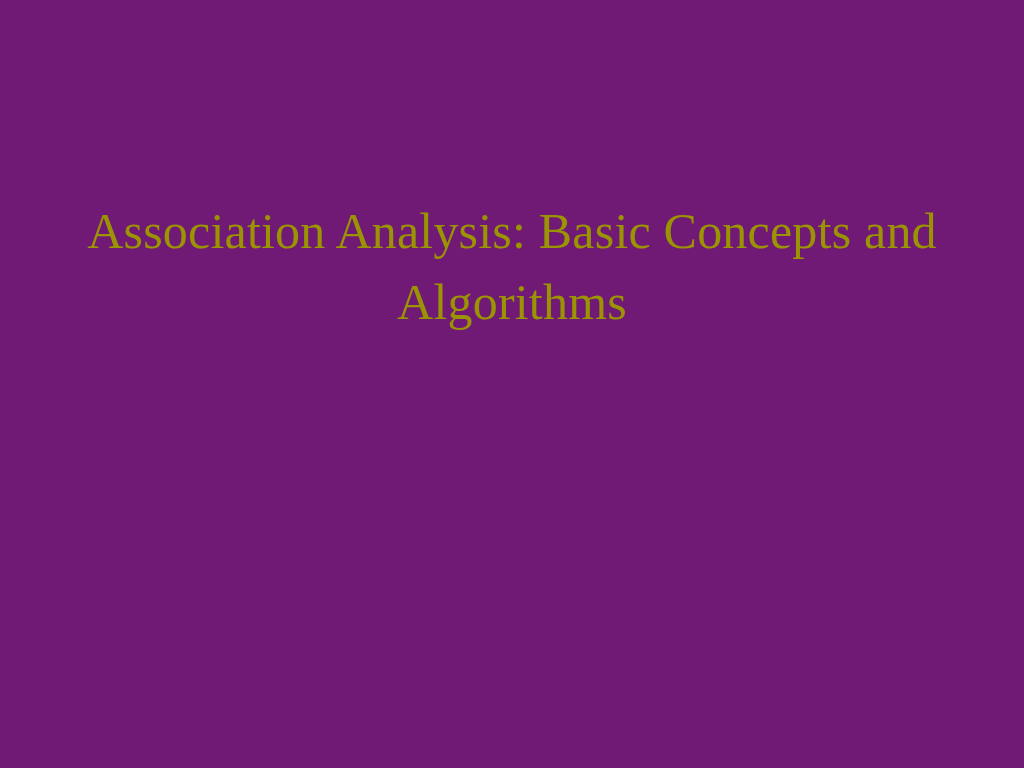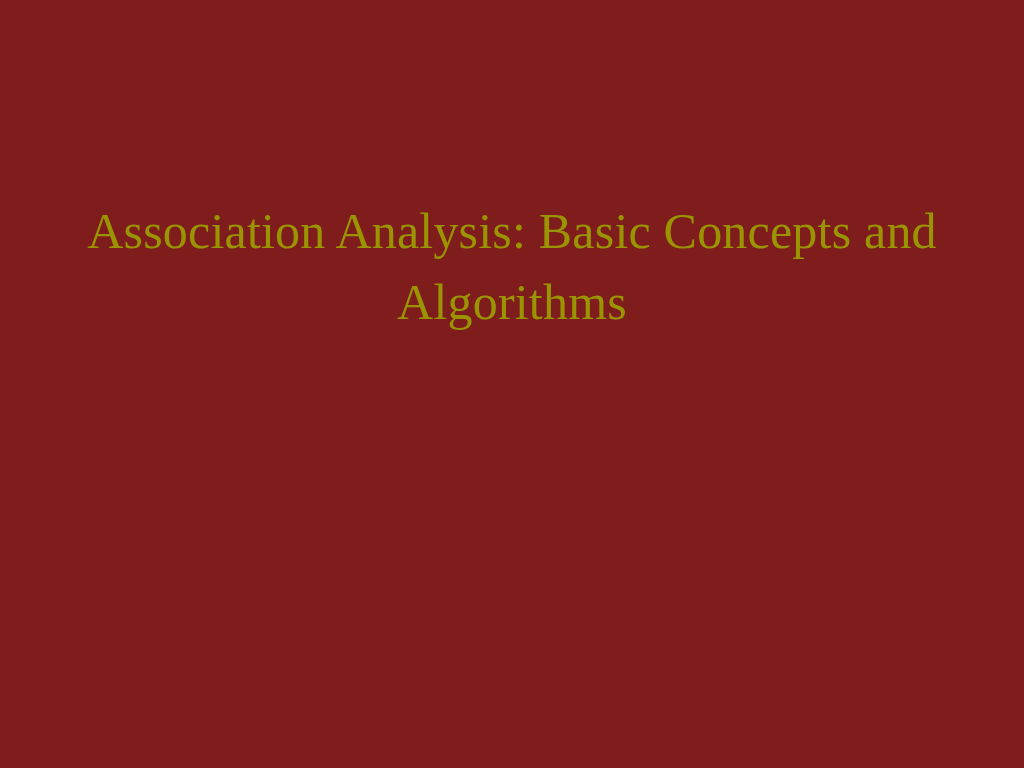--- a/index.html
+++ b/index.html
@@ -9,21 +9,21 @@
     height: 768px;
     background: #ffffff;
   }
   body {
     font-family: "Liberation Serif", serif;
   }
   .slide {
     position: relative;
     width: 1024px;
     height: 768px;
-    background: #7f1d1d;
+    background: #701a75;
     overflow: hidden;
   }
   .title-block {
     position: absolute;
     left: 0;
     top: 196px;
     width: 1024px;
     text-align: center;
     padding: 0 60px;
     box-sizing: border-box;

